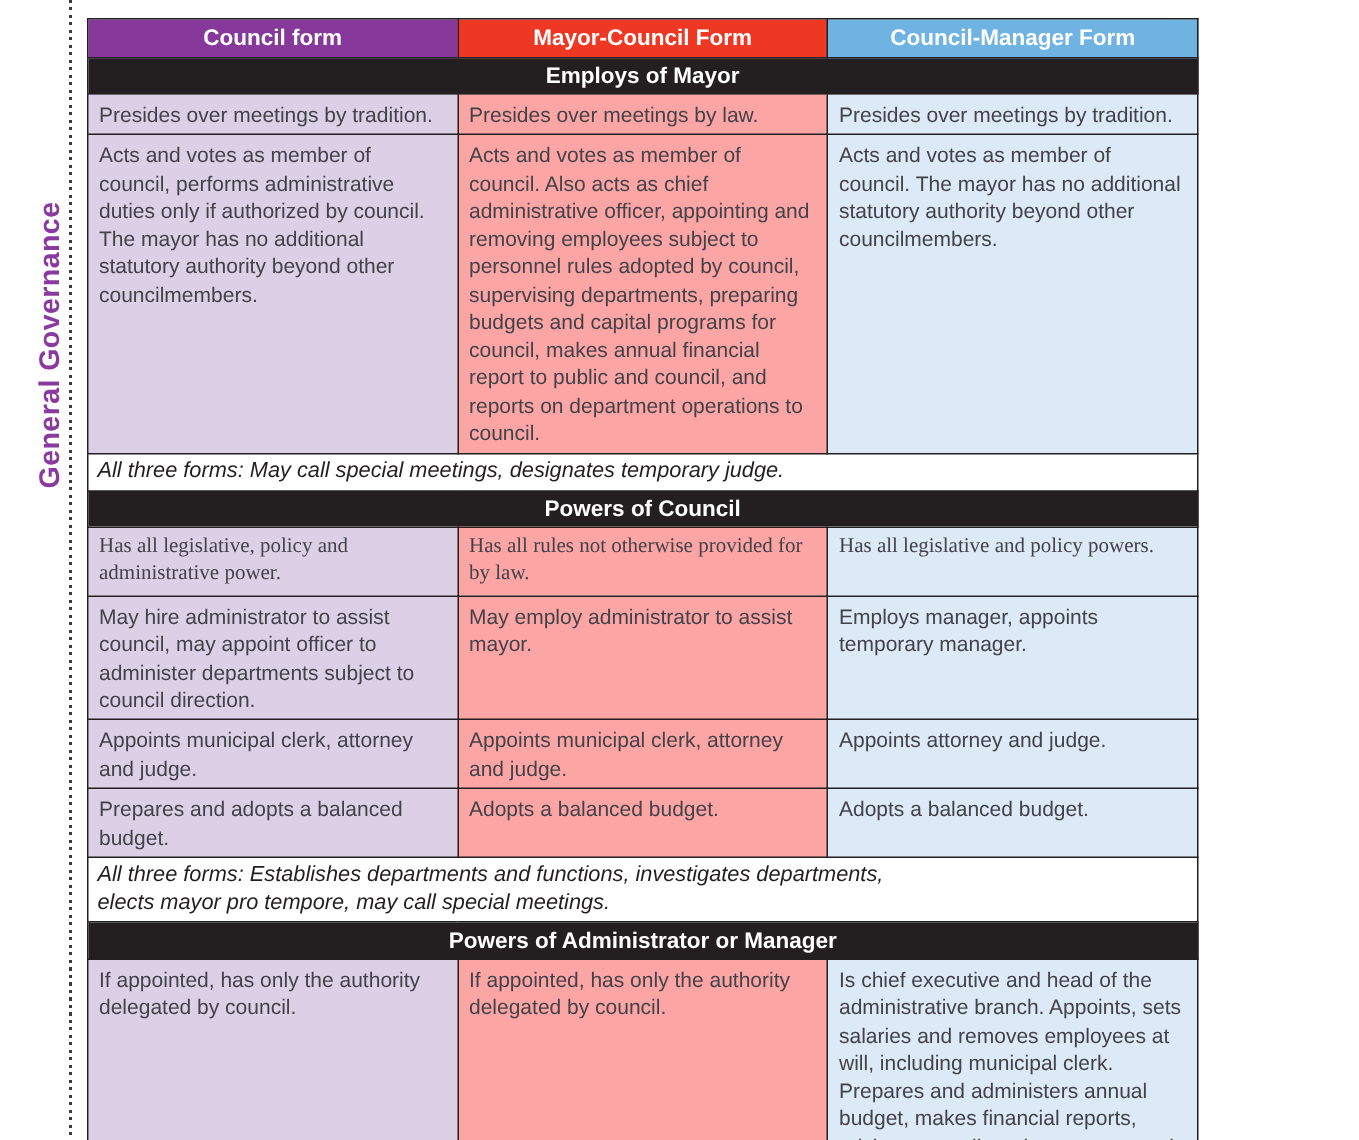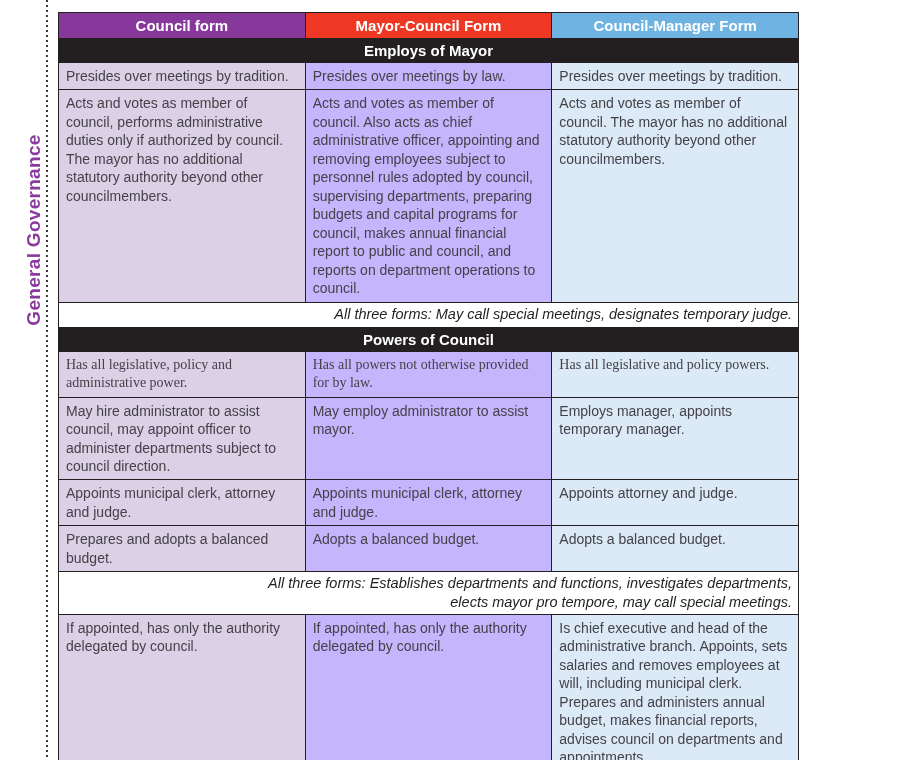--- a/index.html
+++ b/index.html
@@ -78,29 +78,29 @@
     padding: 2px 4px;
   }
 
   td.cell {
     font-size: 14px;
     line-height: 1.32;
     color: #444249;
     padding: 4px 8px 4px 7px;
   }
   td.c0 { background: #DBD0E6; }
-  td.c1 { background: #c4b5fd; }
+  td.c1 { background: #fca5a5; }
   td.c2 { background: #DCE9F6; }
 
   td.note {
     background: #ffffff;
     color: #231F20;
     font-style: italic;
     font-size: 14.5px;
-    text-align: right;
+    text-align: left;
     vertical-align: middle !important;
     padding: 2px 6px;
     line-height: 1.3;
   }
 </style>
 </head>
 <body>
 
 <div class="canvas">
 
@@ -139,21 +139,21 @@
       <td class="note" colspan="3">
         <div>All three forms: May call special meetings, designates temporary judge.</div>
       </td>
     </tr>
 
     <tr style="height:24px;">
       <td class="banner" colspan="3">Powers of Council</td>
     </tr>
     <tr style="height:42px;font-family:Liberation Serif, serif;">
       <td class="cell c0">Has all legislative, policy and administrative power.</td>
-      <td class="cell c1">Has all powers not otherwise provided for by law.</td>
+      <td class="cell c1">Has all rules not otherwise provided for by law.</td>
       <td class="cell c2">Has all legislative and policy powers.</td>
     </tr>
     <tr style="height:76px;">
       <td class="cell c0">May hire administrator to assist council, may appoint officer to administer departments subject to council direction.</td>
       <td class="cell c1">May employ administrator to assist mayor.</td>
       <td class="cell c2">Employs manager, appoints temporary manager.</td>
     </tr>
     <tr style="height:42px;">
       <td class="cell c0">Appoints municipal clerk, attorney and judge.</td>
       <td class="cell c1">Appoints municipal clerk, attorney and judge.</td>
@@ -164,20 +164,23 @@
       <td class="cell c1">Adopts a balanced budget.</td>
       <td class="cell c2">Adopts a balanced budget.</td>
     </tr>
     <tr style="height:42px;">
       <td class="note" colspan="3">
         <div>All three forms: Establishes departments and functions, investigates departments,</div>
         <div>elects mayor pro tempore, may call special meetings.</div>
       </td>
     </tr>
 
+    <tr style="height:25px;">
+      <td class="banner" colspan="3">Powers of Administrator or Manager</td>
+    </tr>
     <tr style="height:152px;">
       <td class="cell c0">If appointed, has only the authority delegated by council.</td>
       <td class="cell c1">If appointed, has only the authority delegated by council.</td>
       <td class="cell c2">Is chief executive and head of the administrative branch. Appoints, sets salaries and removes employees at will, including municipal clerk. Prepares and administers annual budget, makes financial reports, advises council on departments and appointments.</td>
     </tr>
   </tbody>
     </table>
 
 </div>
 

